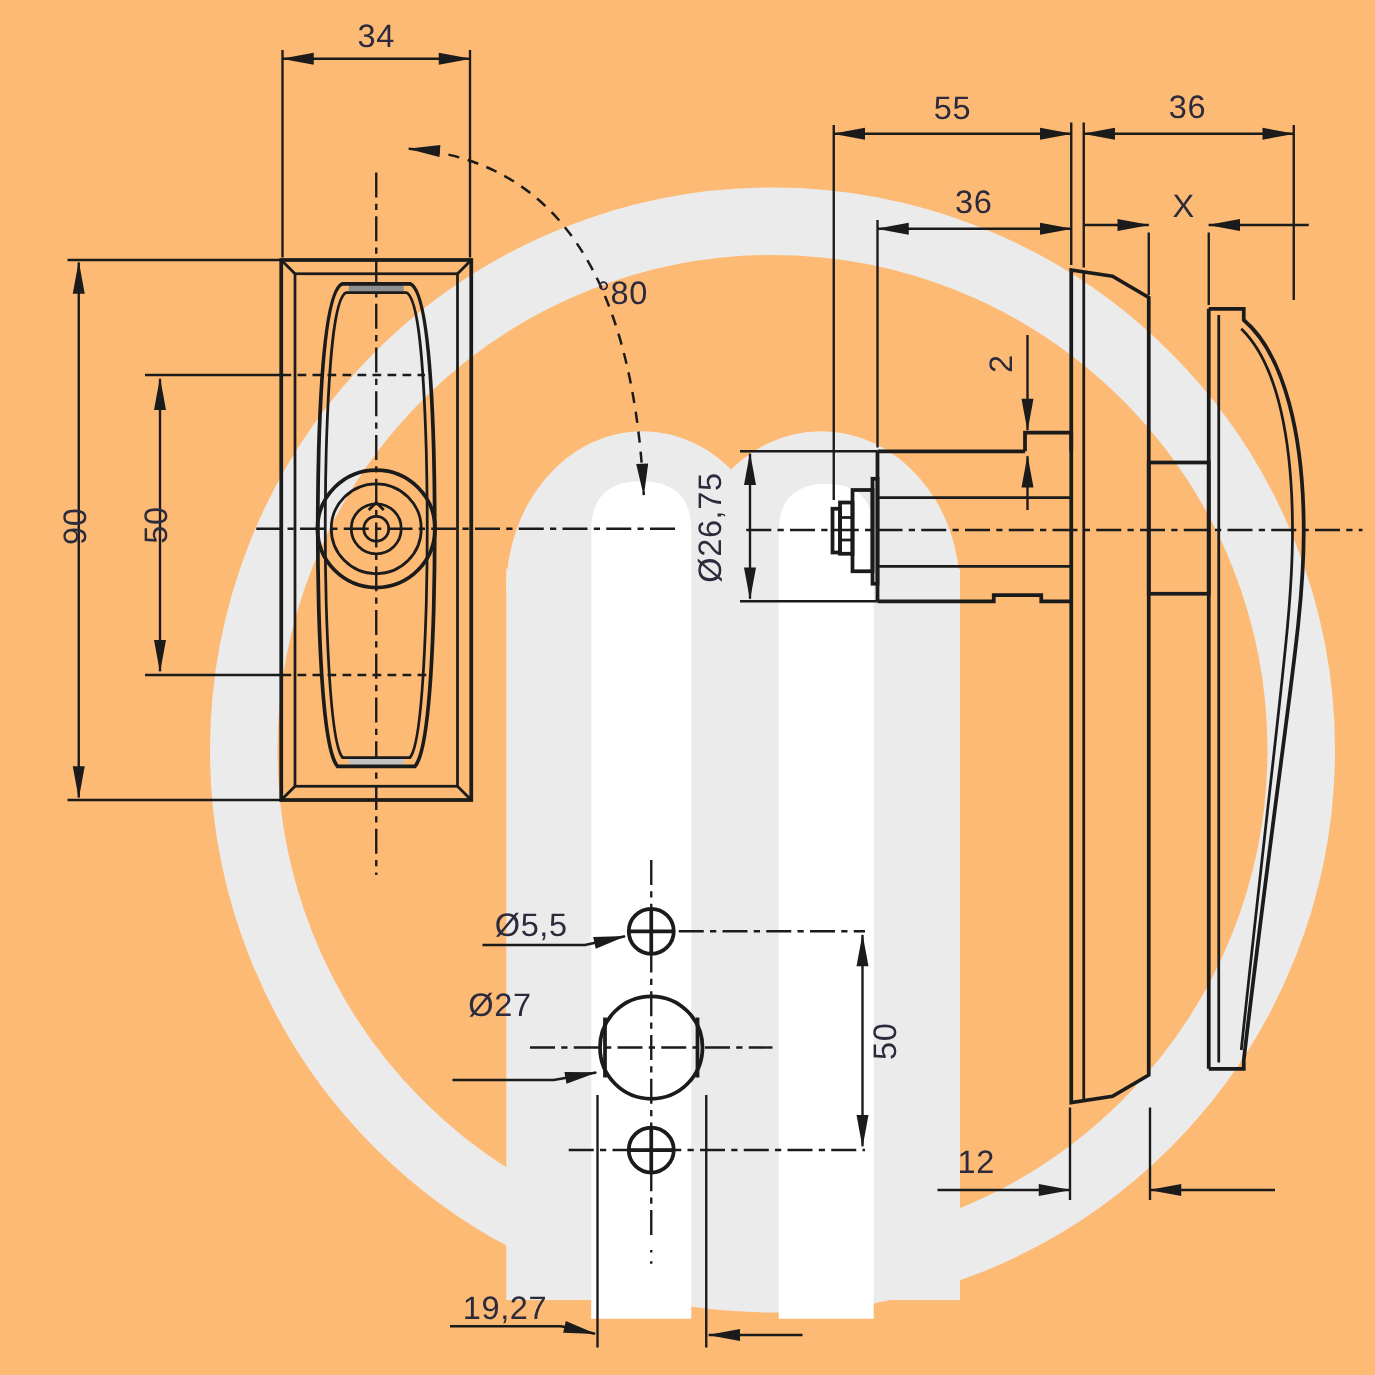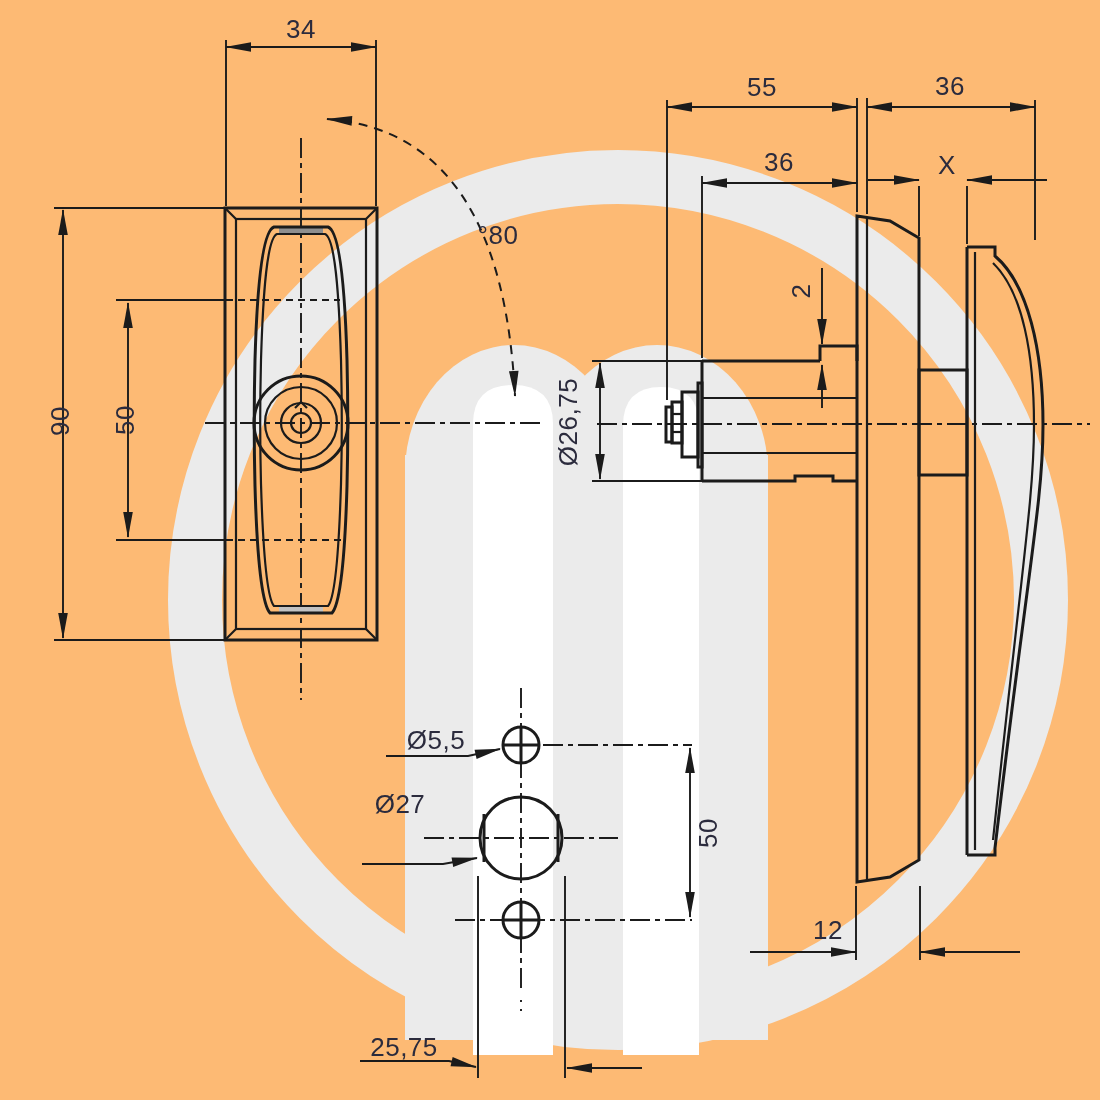--- a/index.html
+++ b/index.html
@@ -177,20 +177,20 @@
   <span class="dim rot" style="left:60px;top:421px">90</span>
   <span class="dim rot" style="left:125px;top:420px">50</span>
   <span class="dim" style="left:498px;top:235px">°80</span>
 
   <span class="dim" style="left:762px;top:87px">55</span>
   <span class="dim" style="left:950px;top:86px">36</span>
   <span class="dim" style="left:779px;top:162px">36</span>
   <span class="dim" style="left:947px;top:165px">X</span>
   <span class="dim rot" style="left:801px;top:291px">2</span>
   <span class="dim rot" style="left:568px;top:422px">Ø26,75</span>
-  <span class="dim" style="left:828px;top:930px">12</span>
+  <span class="dim" style="left:781px;top:930px">12</span>
 
-  <span class="dim" style="left:436px;top:740px">Ø5,5</span>
+  <span class="dim" style="left:425px;top:740px">Ø5,5</span>
   <span class="dim" style="left:400px;top:804px">Ø27</span>
   <span class="dim rot" style="left:708px;top:833px">50</span>
-  <span class="dim" style="left:404px;top:1047px">25,75</span>
+  <span class="dim" style="left:404px;top:1047px">19,27</span>
 
 </div>
 
 </body></html>

